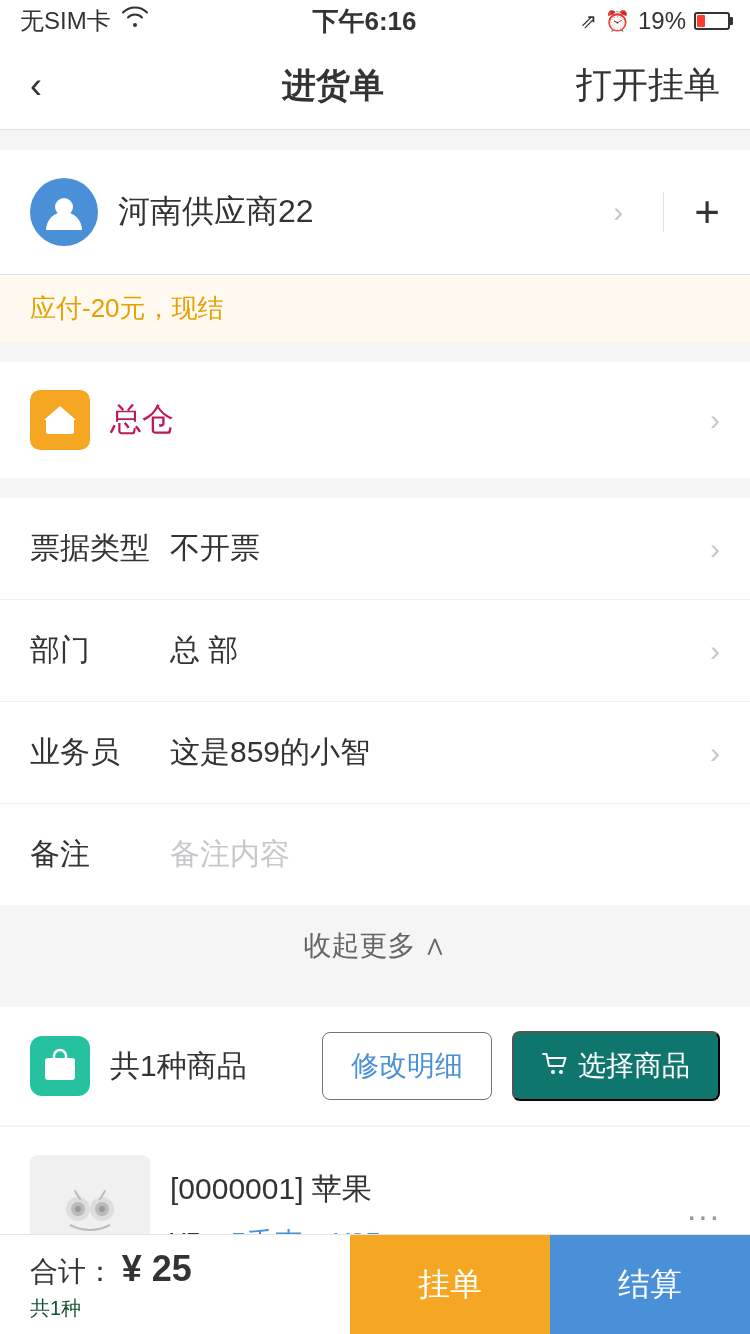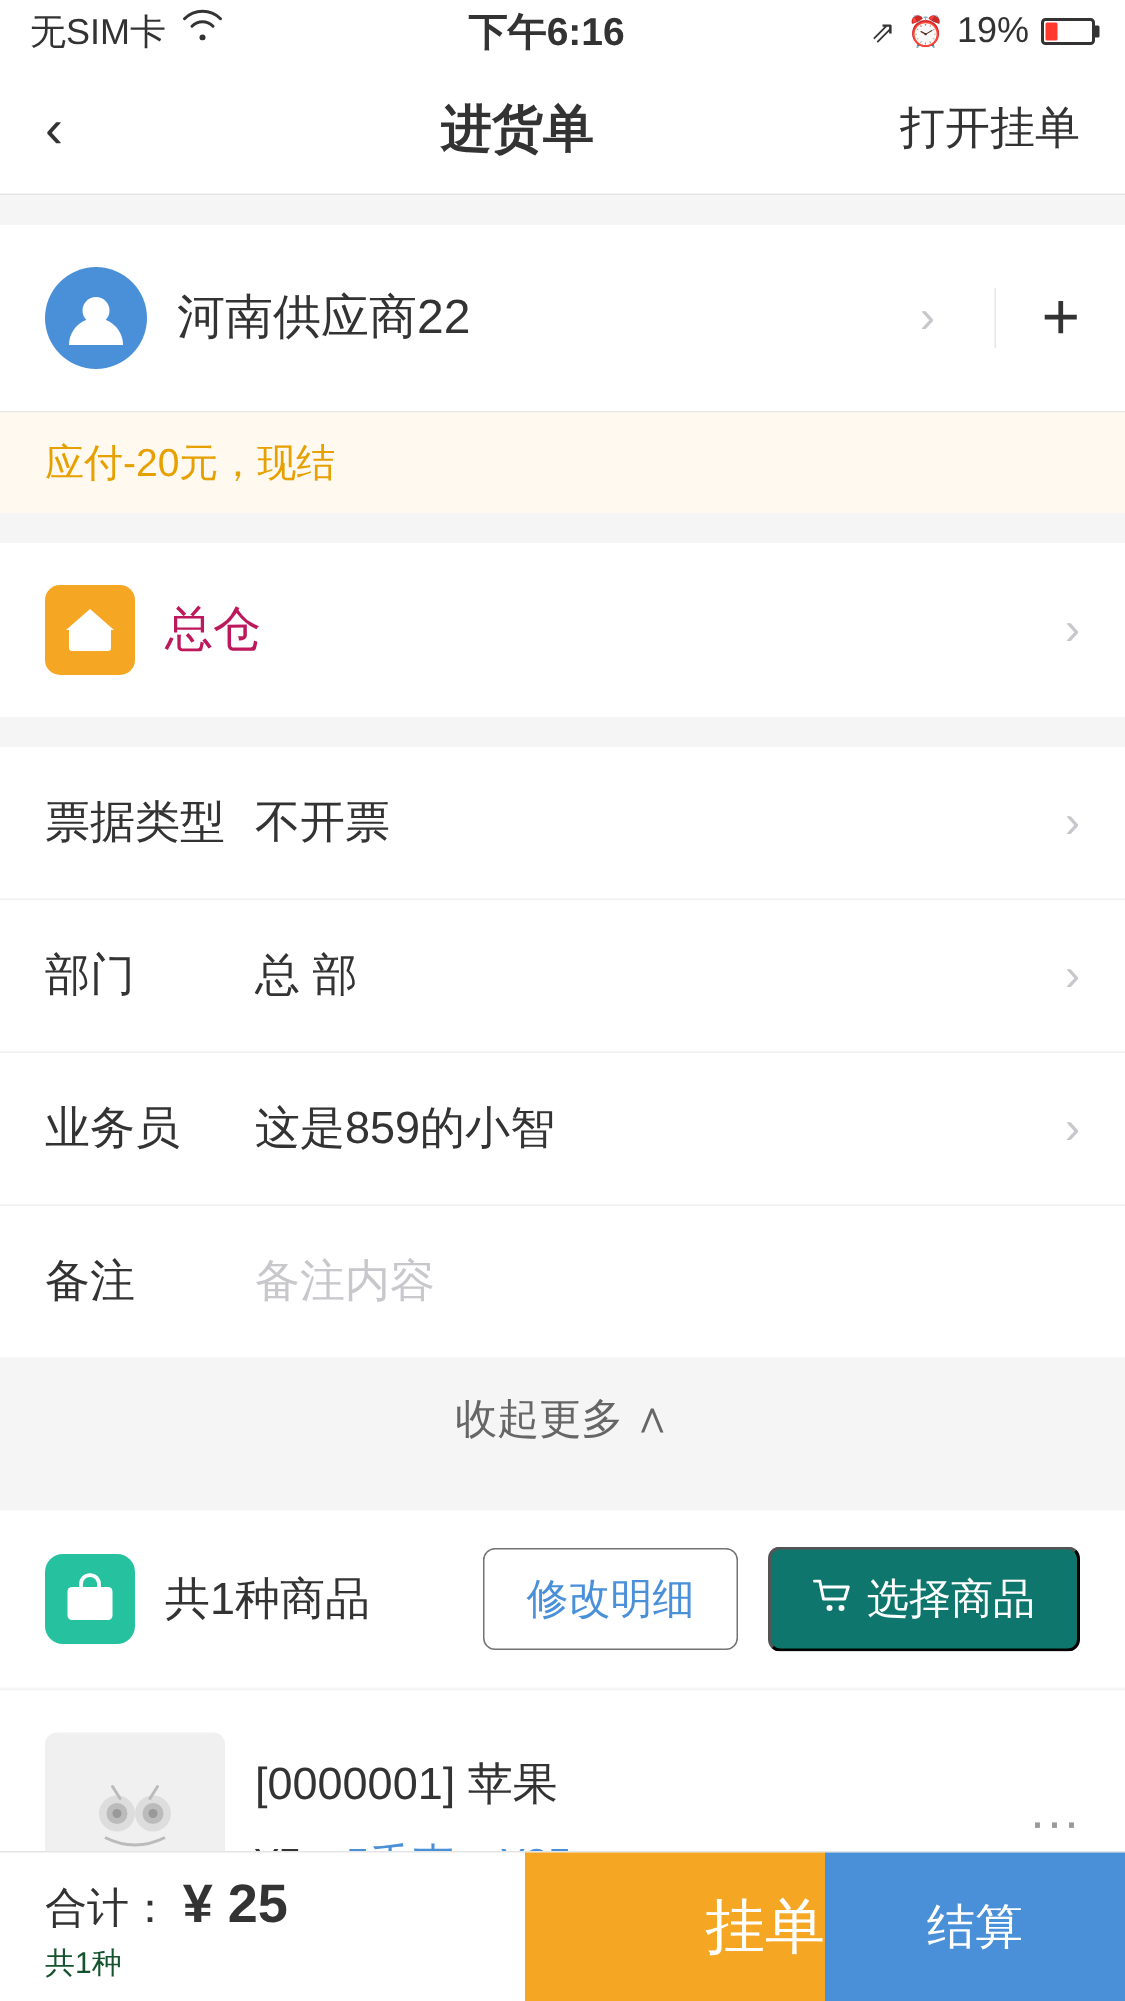--- a/index.html
+++ b/index.html
@@ -57,21 +57,21 @@
       color: #333;
       cursor: pointer;
       width: 60px;
     }
     .nav-title {
       font-size: 34px;
       font-weight: 600;
       color: #333;
     }
     .nav-action {
-      font-size: 30px;
+      font-size: 36px;
       color: #333;
       cursor: pointer;
     }
 
     
     .section-divider {
       height: 20px;
       background: #f5f5f5;
     }
 
@@ -316,24 +316,24 @@
     .total-sub {
       font-size: 20px;
       color: #14532d;
       margin-top: 4px;
     }
     .btn-hang {
       width: 200px;
       height: 100px;
       background: #f5a623;
       color: #fff;
-      font-size: 40px;
-      display: flex;
-      align-items: center;
-      justify-content: flex-end;
+      font-size: 32px;
+      display: flex;
+      align-items: center;
+      justify-content: center;
       cursor: pointer;
       flex-shrink: 0;
     }
     .btn-checkout {
       width: 200px;
       height: 100px;
       background: #4a90d9;
       color: #fff;
       font-size: 32px;
       display: flex;

